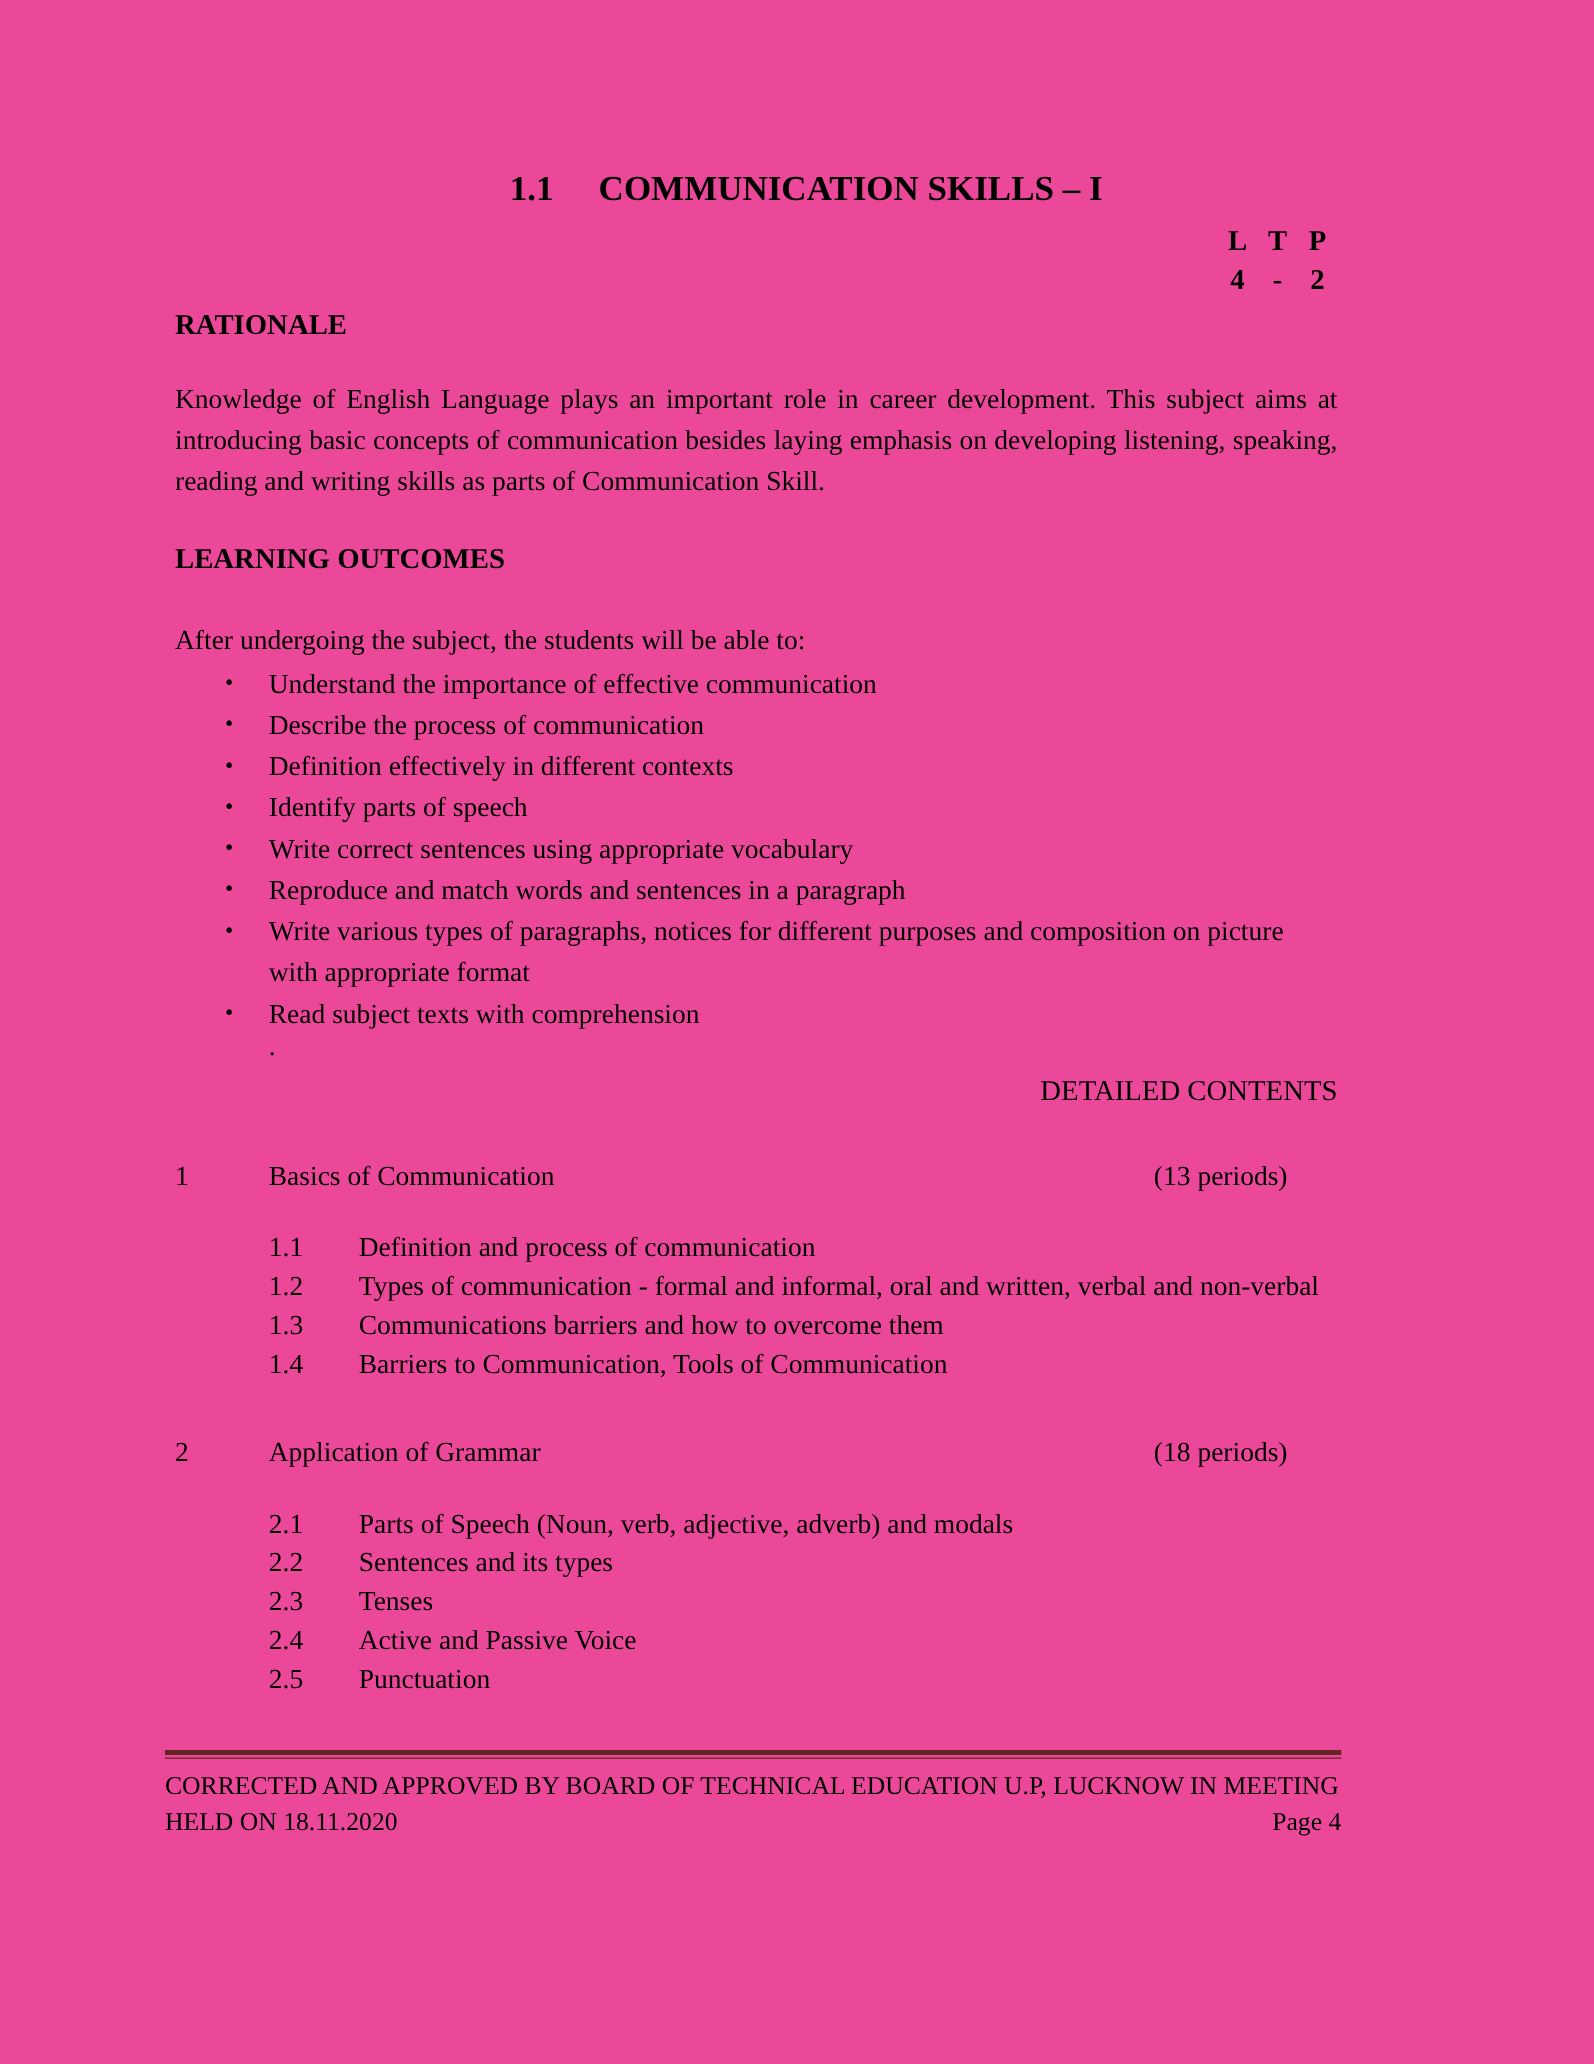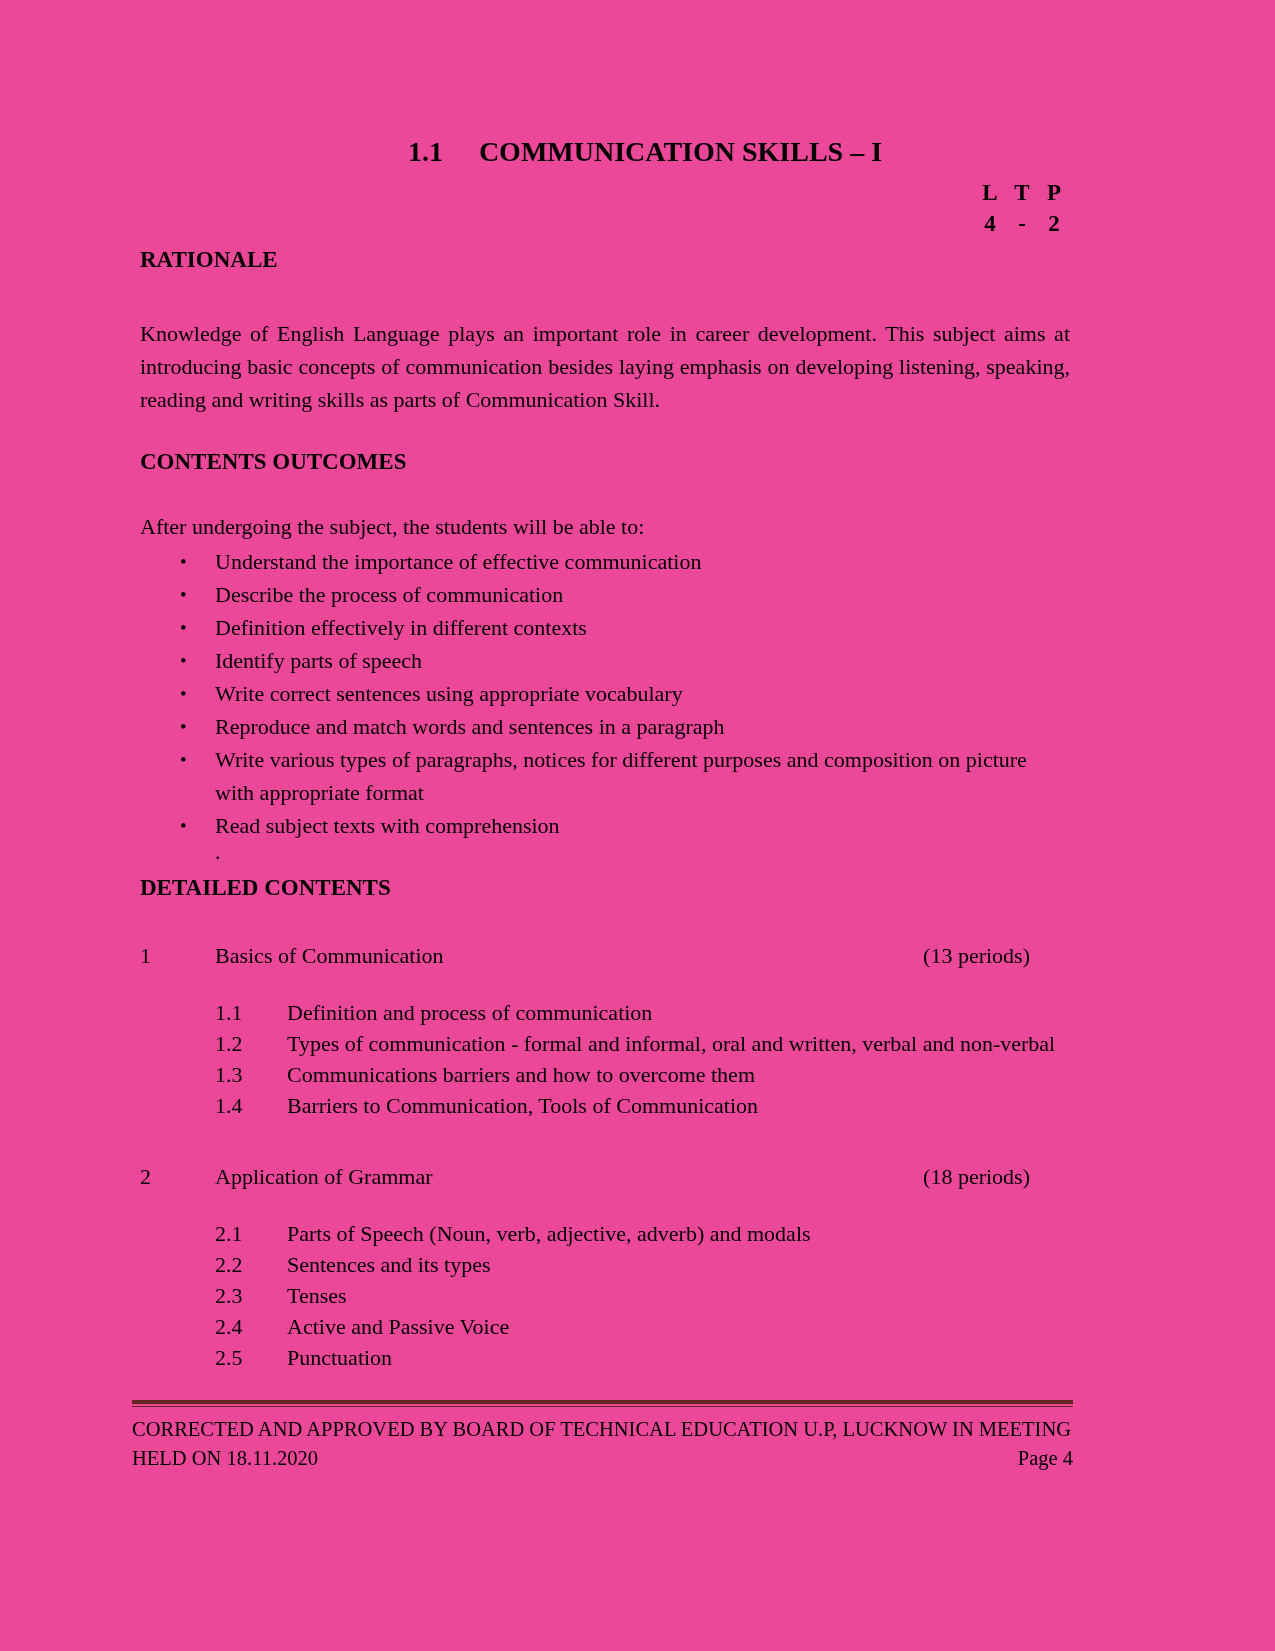--- a/index.html
+++ b/index.html
@@ -47,21 +47,21 @@
 
   .heading {
     font-weight: bold;
     font-size: 23px;
     line-height: 32px;
   }
   .heading-rationale { margin-top: 6px; }
   .heading-outcomes { margin-top: 30px; }
 
   .body-par {
-    margin-top: 41px;
+    margin-top: 26px;
     font-size: 22px;
     line-height: 33px;
     text-align: justify;
   }
 
   .outcomes-intro {
     margin-top: 32px;
     font-size: 22px;
     line-height: 33px;
   }
@@ -85,22 +85,22 @@
 
   .dot-line {
     padding-left: 75px;
     font-size: 22px;
     line-height: 20px;
     height: 22px;
   }
 
   .heading-contents {
     margin-top: 8px;
-    text-align: left;
-    font-weight: bold;
+    text-align: right;
+    font-weight: normal;
     font-size: 23px;
     line-height: 32px;
   }
 
   .section-head {
     display: flex;
     font-size: 22px;
     line-height: 31px;
   }
   .section-head-1 { margin-top: 36px; }
@@ -158,21 +158,21 @@
       <span>P</span>
       <span>4</span>
       <span>-</span>
       <span>2</span>
     </div>
 
     <div class="heading heading-rationale">RATIONALE</div>
 
     <div class="body-par">Knowledge of English Language plays an important role in career development. This subject aims at introducing basic concepts of communication besides laying emphasis on developing listening, speaking, reading and writing skills as parts of Communication Skill.</div>
 
-    <div class="heading heading-outcomes">CONTENTS OUTCOMES</div>
+    <div class="heading heading-outcomes">LEARNING OUTCOMES</div>
 
     <div class="outcomes-intro">After undergoing the subject, the students will be able to:</div>
 
     <ul class="bullet-list">
       <li class="bullet-item">
         <span class="bullet-marker">•</span>
         <span class="bullet-text">Understand the importance of effective communication</span>
       </li>
       <li class="bullet-item">
         <span class="bullet-marker">•</span>

